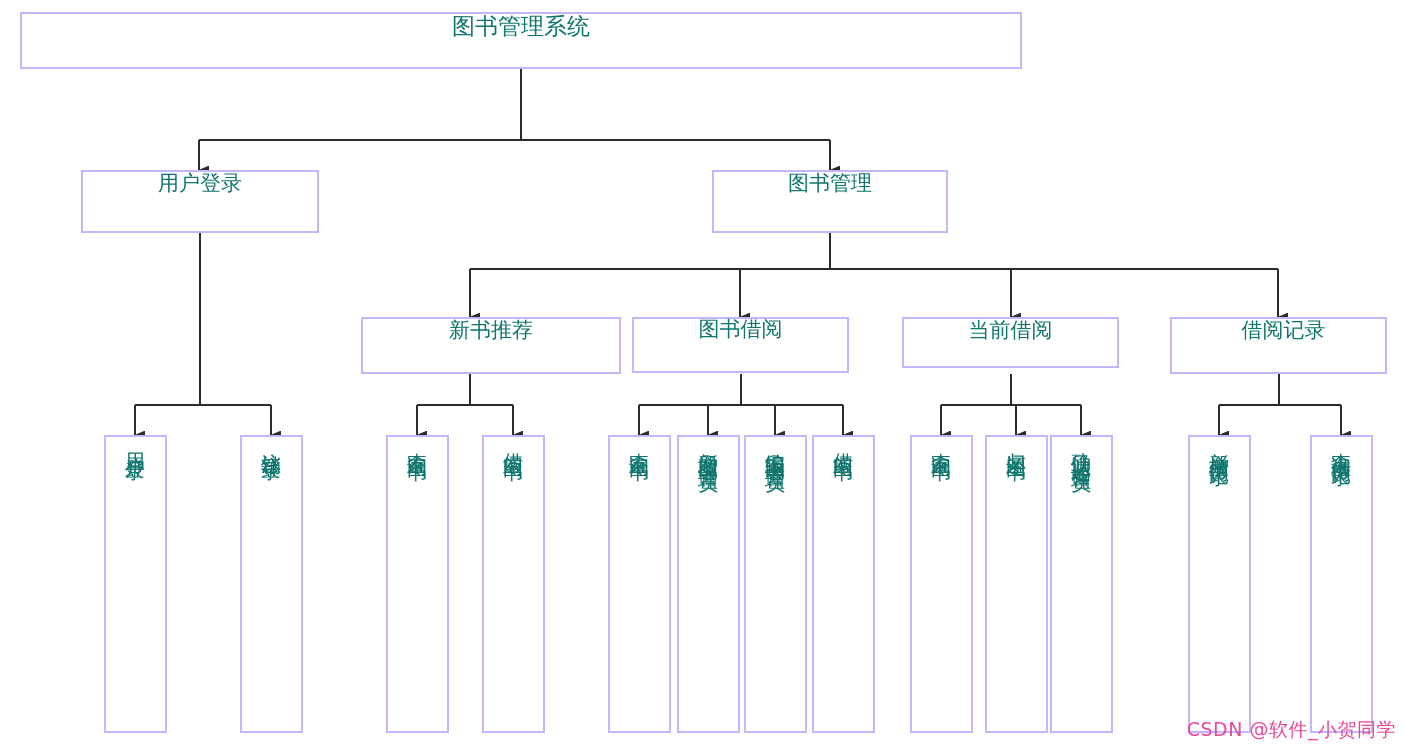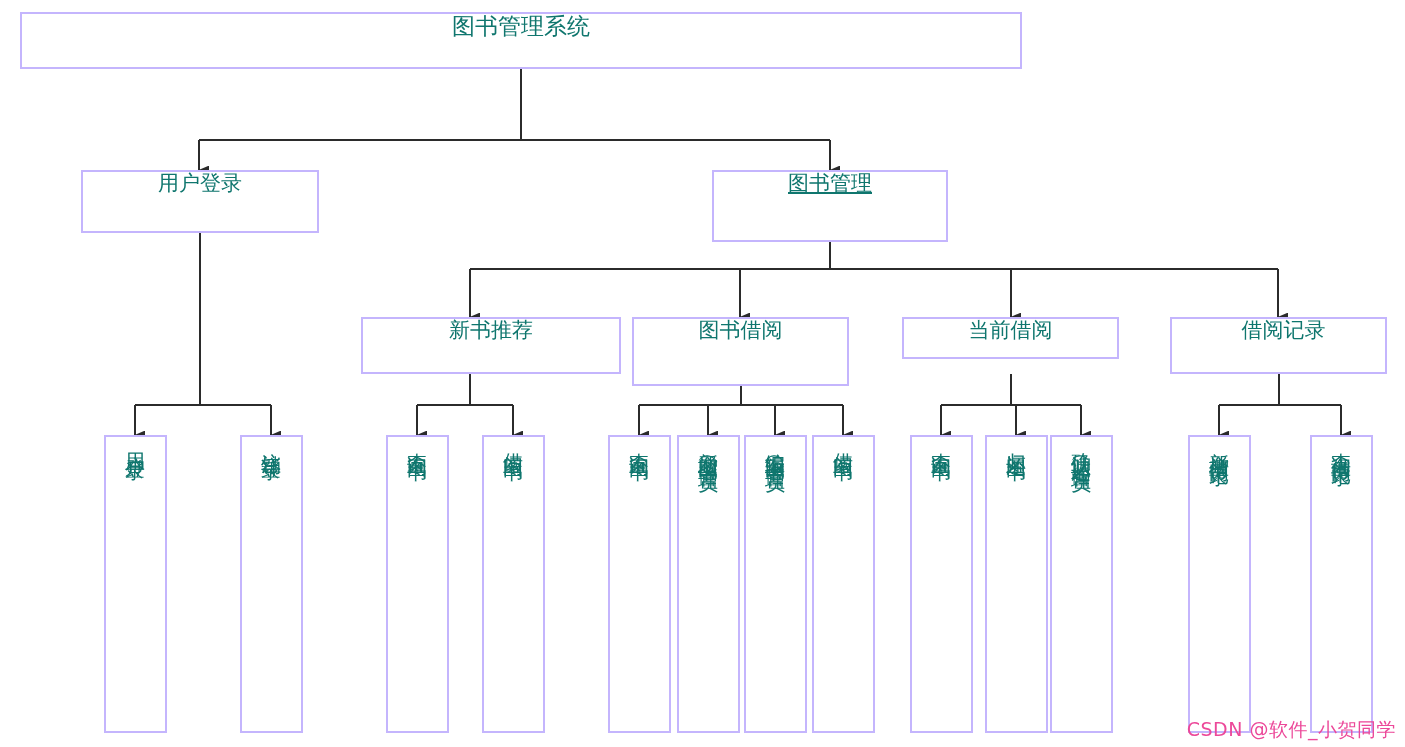--- a/index.html
+++ b/index.html
@@ -119,31 +119,31 @@
       </g>
   </svg>
 
   <div class="node root-node" style="left: 20px; top: 12px; width: 1002px; height: 57px;">
     <span class="node-label">图书管理系统</span>
   </div>
 
   <div class="node branch-node" style="left: 81px; top: 170px; width: 238px; height: 63px;">
     <span class="node-label">用户登录</span>
   </div>
-  <div class="node branch-node" style="left: 712px; top: 170px; width: 236px; height: 72px; text-decoration: underline;">
+  <div class="node branch-node" style="left: 712px; top: 170px; width: 236px; height: 63px;">
     <span class="node-label">图书管理</span>
   </div>
 
   <div class="node branch-node" style="left: 361px; top: 317px; width: 260px; height: 57px;">
     <span class="node-label">新书推荐</span>
   </div>
-  <div class="node branch-node" style="left: 632px; top: 317px; width: 217px; height: 69px;">
+  <div class="node branch-node" style="left: 632px; top: 317px; width: 217px; height: 56px; font-family: Liberation Mono, monospace;">
     <span class="node-label">图书借阅</span>
   </div>
-  <div class="node branch-node" style="left: 902px; top: 317px; width: 217px; height: 42px;">
+  <div class="node branch-node" style="left: 902px; top: 317px; width: 217px; height: 51px;">
     <span class="node-label">当前借阅</span>
   </div>
   <div class="node branch-node" style="left: 1170px; top: 317px; width: 217px; height: 57px; padding-left: 10px;">
     <span class="node-label">借阅记录</span>
   </div>
 
   <div class="node leaf-node" style="left: 104px; top: 435px; width: 63px; height: 298px;">
     <span class="node-label">用户登录</span>
   </div>
   <div class="node leaf-node" style="left: 240px; top: 435px; width: 63px; height: 298px;">

